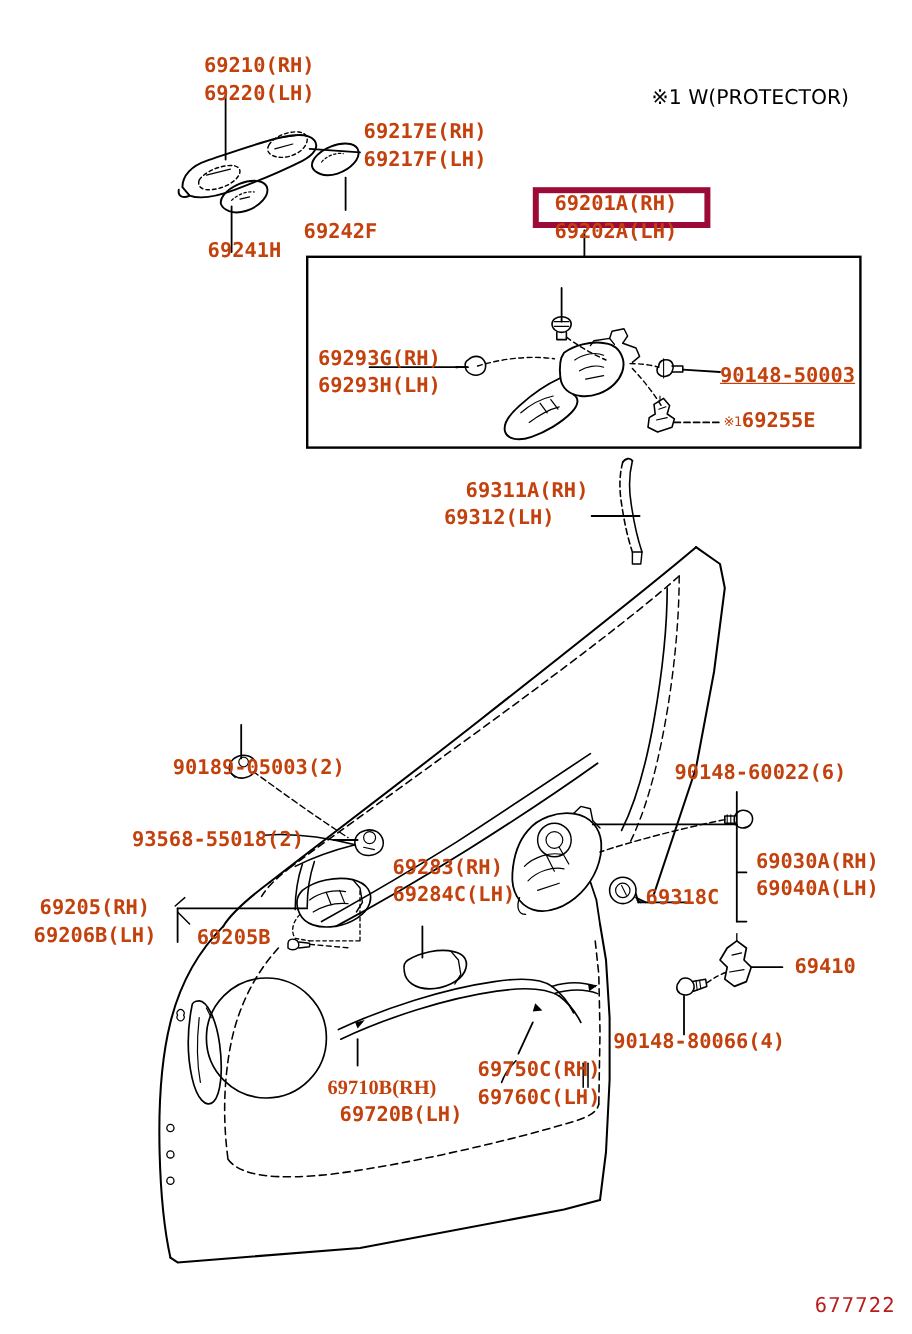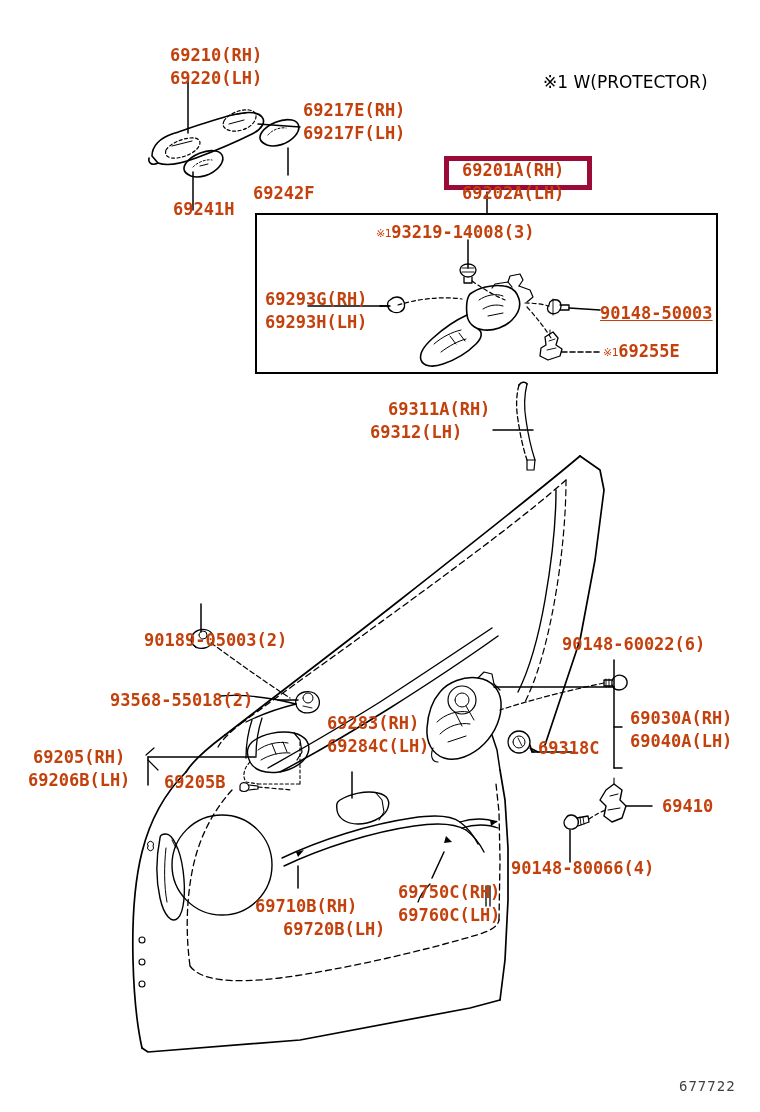--- a/index.html
+++ b/index.html
@@ -60,22 +60,22 @@
   }
   .detail-box {
     position: absolute;
     border: 2px solid #000000;
     background: transparent;
     box-sizing: border-box;
   }
   .footer-num {
     position: absolute;
     font-family: "DejaVu Sans Mono", "Liberation Mono", monospace;
-    font-size: 14px;
-    color: #404040;
+    font-size: 17px;
+    color: #b91c1c;
     letter-spacing: 1px;
   }
 </style>
 </head>
 <body>
 
 <div id="page">
 
   <svg id="artwork" viewBox="0 0 760 1112" xmlns="http://www.w3.org/2000/svg">
     <g fill="none" stroke="#000" stroke-width="1.6" stroke-linecap="round" stroke-linejoin="round">
@@ -353,21 +353,20 @@
 
   <div class="lbl" style="left:253px; top:183px;">69242F</div>
 
   <div class="lbl" style="left:173px; top:199px;">69241H</div>
 
   <div class="notetxt" style="left:543px; top:72px;">※1 W(PROTECTOR)</div>
 
   <div class="lbl" style="left:462px; top:160px;">69201A(RH)</div>
   <div class="lbl" style="left:462px; top:183px;">69202A(LH)</div>
 
-  <div class="lbl" style="left:376px; top:222px;"><span class="mark">※1</span><span>93219-14008(3)</span></div>
 
   <div class="lbl two" style="left:265px; top:288px;">69293G(RH)</div>
   <div class="lbl two" style="left:265px; top:311px;">69293H(LH)</div>
 
   <div class="lbl" style="left:600px; top:303px;text-decoration:underline;">90148-50003</div>
 
   <div class="lbl" style="left:603px; top:341px;"><span class="mark">※1</span><span>69255E</span></div>
 
   <div class="lbl two" style="left:388px; top:398px;text-align:right;">69311A(RH)</div>
   <div class="lbl two" style="left:370px; top:421px;">69312(LH)</div>
@@ -388,21 +387,21 @@
 
   <div class="lbl" style="left:562px; top:634px;">90148-60022(6)</div>
 
   <div class="lbl two" style="left:630px; top:707px;text-align:right;">69030A(RH)</div>
   <div class="lbl two" style="left:630px; top:730px;">69040A(LH)</div>
 
   <div class="lbl" style="left:662px; top:796px;">69410</div>
 
   <div class="lbl" style="left:511px; top:858px;">90148-80066(4)</div>
 
-  <div class="lbl two" style="left:255px; top:895px;">69710B(RH)</div>
+  <div class="lbl two" style="left:273px; top:895px;font-family:Liberation Serif, serif;">69710B(RH)</div>
   <div class="lbl two" style="left:271px; top:918px;margin-left:12px;">69720B(LH)</div>
 
   <div class="lbl two" style="left:398px; top:881px;">69750C(RH)</div>
   <div class="lbl two" style="left:398px; top:904px;">69760C(LH)</div>
 
   <div class="footer-num" style="left:679px; top:1078px;">677722</div>
 
 </div>
 
 </body></html>

